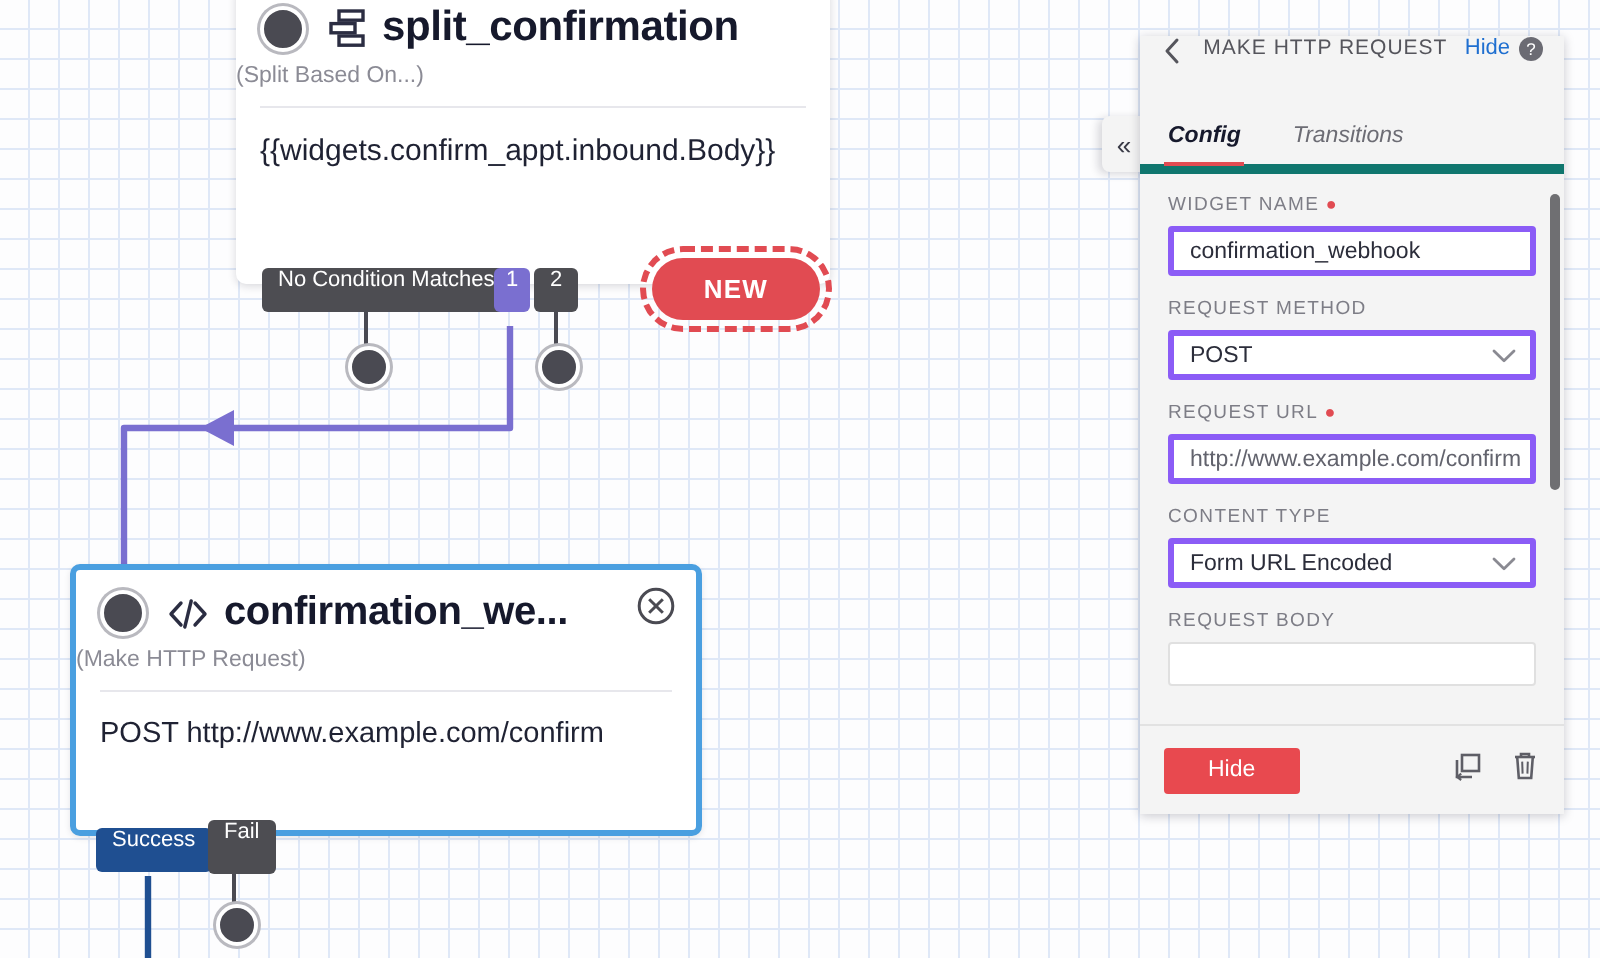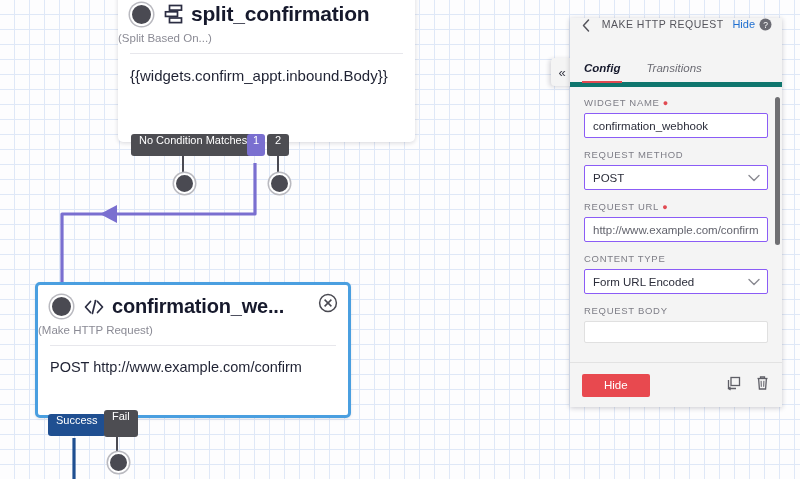--- a/index.html
+++ b/index.html
@@ -220,21 +220,21 @@
   }
   .field-label {
     font-size: 9.5px;
     color: #7d7d86;
     letter-spacing: .7px;
     margin-bottom: 5px;
   }
   .req-star { color: #e14b52; font-size: 9px; }
   .field-input {
     background: #ffffff;
-    border: 1px solid #8b5cf6;
+    border: 3px solid #8b5cf6;
     border-radius: 2px;
     height: 25px;
     display: flex;
     align-items: center;
     padding: 0 8px;
     font-size: 11.5px;
     color: #2b2d3a;
     margin-bottom: 11px;
     box-sizing: border-box;
     white-space: nowrap;
@@ -352,20 +352,21 @@
   <div class="pill purple" style="left:247px; top:134px;">
     <span>1</span>
   </div>
 
   <div class="pill" style="left:267px; top:134px;">
     <span>2</span>
   </div>
   <div class="stem" style="left:277px; top:156px; height:23px;"></div>
   <div class="endcap" style="left:269px; top:173px;"></div>
 
+  <button id="new-button">NEW</button>
 
   <div class="node" id="node-webhook">
     <div class="node-head">
       <div class="node-dot"></div>
       <span class="node-typeicon">
         <svg width="22" height="18" viewBox="0 0 22 18">
           <path d="M7.5 3.5 L2.5 9 L7.5 14.5" fill="none" stroke="#2b2d42" stroke-width="1.7" stroke-linecap="round" stroke-linejoin="round"></path>
           <path d="M14.5 3.5 L19.5 9 L14.5 14.5" fill="none" stroke="#2b2d42" stroke-width="1.7" stroke-linecap="round" stroke-linejoin="round"></path>
           <line x1="12.6" y1="2.5" x2="9.4" y2="15.5" stroke="#2b2d42" stroke-width="1.7" stroke-linecap="round"></line>
         </svg>

